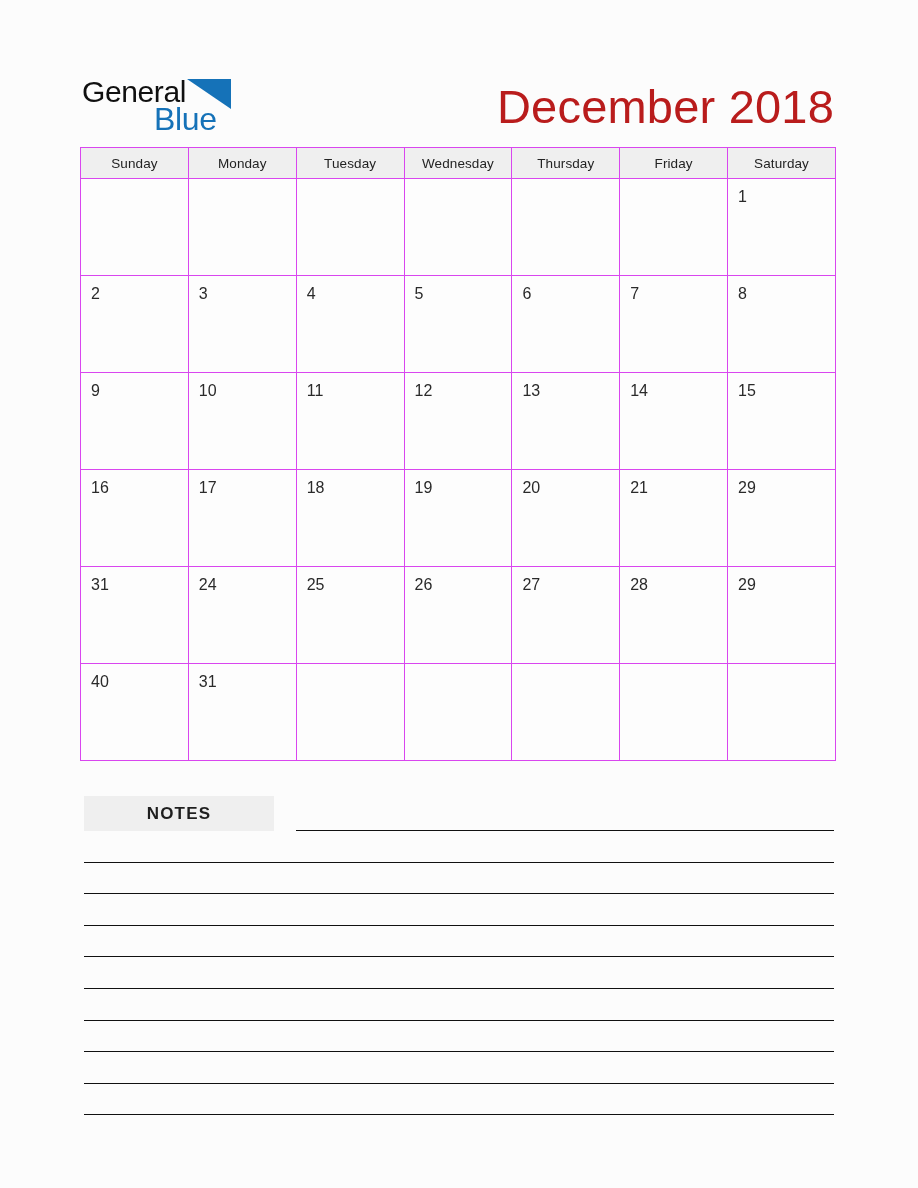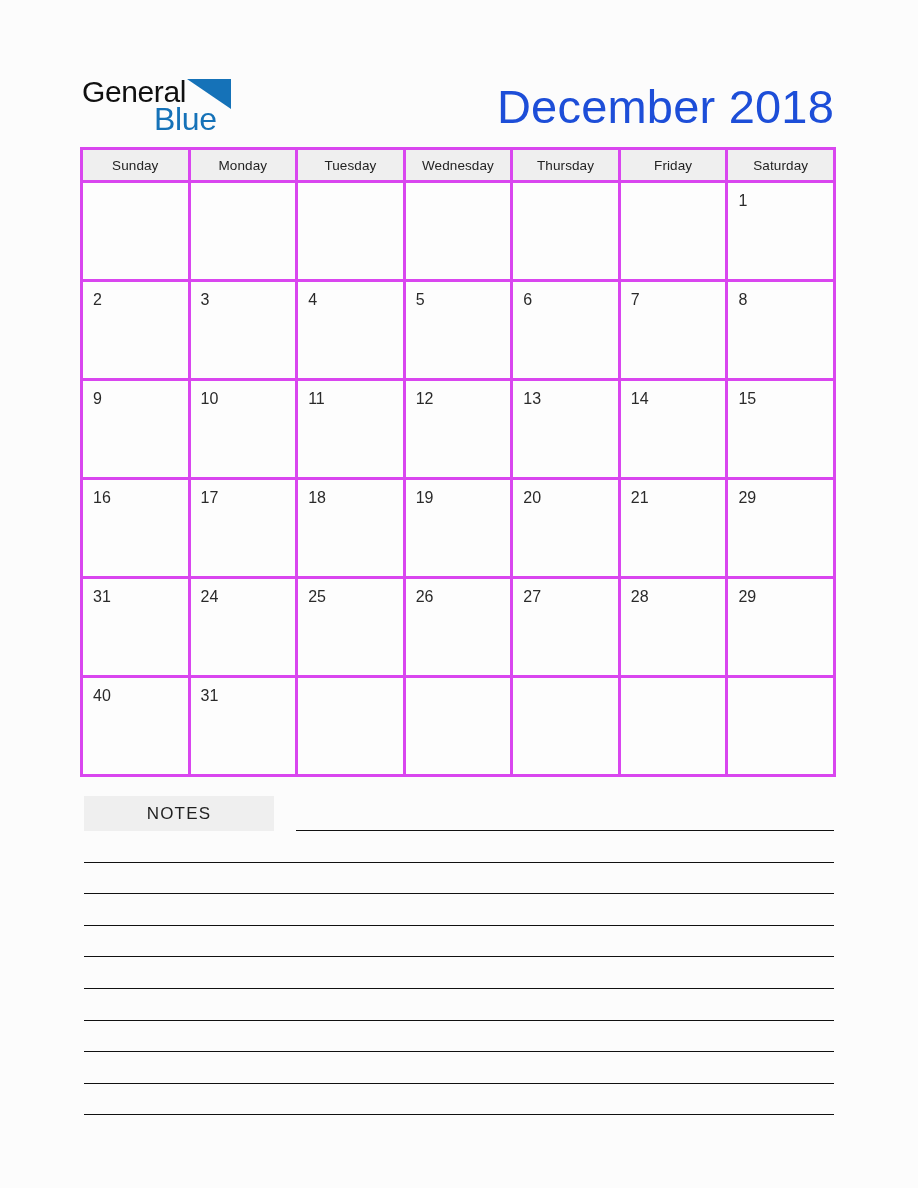--- a/index.html
+++ b/index.html
@@ -69,37 +69,37 @@
   }
 
   .month-title {
     position: absolute;
     right: 84px;
     top: 66px;
     font-family: "Liberation Sans", sans-serif;
     font-size: 47px;
     font-weight: 300;
     letter-spacing: 0.2px;
-    color: #1d4ed8;
+    color: #b91c1c;
     line-height: 56px;
     white-space: nowrap;
   }
 
   
   .calendar {
     position: absolute;
     left: 80px;
     top: 147px;
     width: 756px;
     border-collapse: collapse;
     table-layout: fixed;
   }
   .calendar th,
   .calendar td {
-    border: 3px solid #d946ef;
+    border: 1px solid #d946ef;
     padding: 0;
     margin: 4px;
   }
   .calendar th {
     background: #efefef;
     height: 30px;
     font-family: "Liberation Sans", sans-serif;
     font-size: 13.5px;
     font-weight: 400;
     color: #232323;
@@ -141,21 +141,21 @@
     width: 190px;
     height: 35px;
     background: #efefef;
     display: flex;
     align-items: center;
     justify-content: center;
   }
   .notes-label {
     font-family: "Liberation Sans", sans-serif;
     font-size: 17px;
-    font-weight: 400;
+    font-weight: 700;
     letter-spacing: 1.2px;
     color: #1f1f1f;
   }
   .note-line {
     position: absolute;
     height: 0;
     border-top: 1.6px solid #111;
   }
 </style>
 </head>

